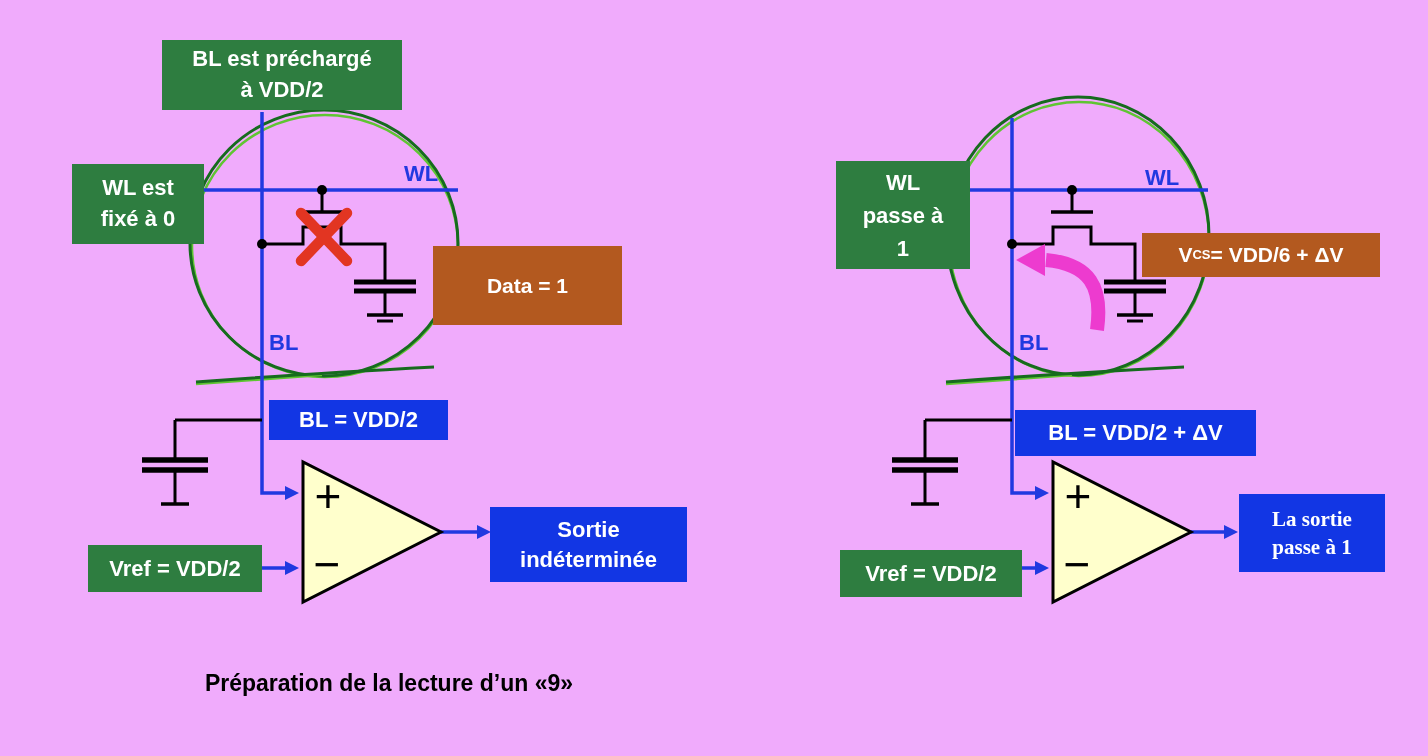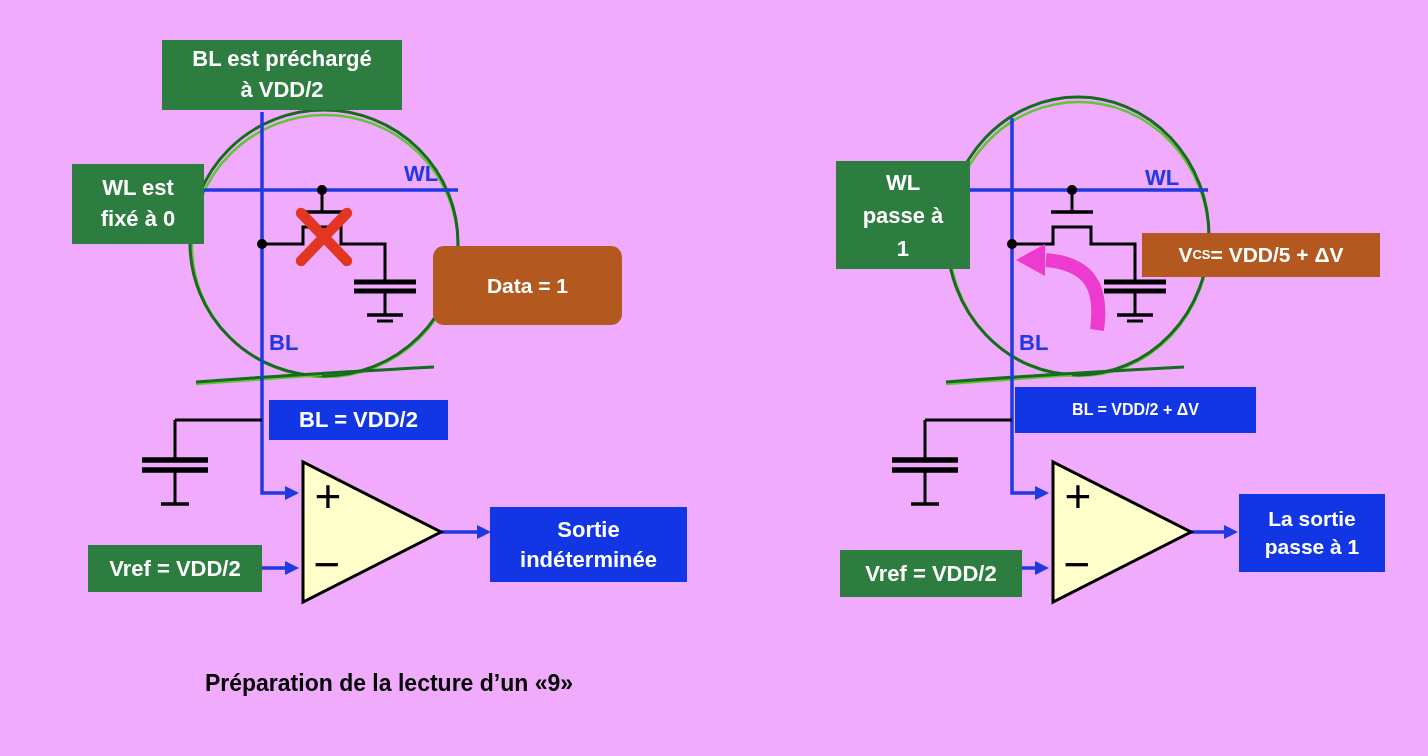--- a/index.html
+++ b/index.html
@@ -148,21 +148,21 @@
   <div class="box greenbox" style="left:162px;top:40px;width:240px;height:70px;font-size:22px;line-height:1.4;">BL est préchargé
 à VDD/2</div>
 
   <div class="box greenbox" style="left:72px;top:164px;width:132px;height:80px;font-size:22px;line-height:1.4;">WL est
 fixé à 0</div>
 
   <div class="linelabel" style="left:404px;top:161px;">WL</div>
 
   <div class="linelabel" style="left:269px;top:330px;">BL</div>
 
-  <div class="box brownbox" style="left:433px;top:246px;width:189px;height:79px;font-size:21px;line-height:1.4;flex-direction:column;border-radius:11px;">
+  <div class="box brownbox" style="left:433px;top:246px;width:189px;height:79px;font-size:21px;line-height:1.4;flex-direction:column;">
     <div>Data = 1</div>
   </div>
 
   <div class="box bluebox" style="left:269px;top:400px;width:179px;height:40px;font-size:22px;">BL = VDD/2</div>
 
   <div class="box greenbox" style="left:88px;top:545px;width:174px;height:47px;font-size:22px;">Vref = VDD/2</div>
 
   <div class="opsign" style="left:306px;top:472px;width:44px;height:48px;">+</div>
   <div class="opsign" style="left:306px;top:540px;width:42px;height:48px;">−</div>
 
@@ -173,27 +173,27 @@
 
   <div class="box greenbox" style="left:836px;top:161px;width:134px;height:108px;font-size:22px;line-height:1.5;">WL
 passe à
 1</div>
 
   <div class="linelabel" style="left:1145px;top:165px;">WL</div>
 
   <div class="linelabel" style="left:1019px;top:330px;">BL</div>
 
   <div class="box brownbox" style="left:1142px;top:233px;width:238px;height:44px;font-size:21px;">
-    <span>V</span><sub>CS</sub><span>= VDD/5 + ΔV</span>
+    <span>V</span><sub>CS</sub><span>= VDD/6 + ΔV</span>
   </div>
 
-  <div class="box bluebox" style="left:1015px;top:387px;width:241px;height:46px;font-size:16px;">BL = VDD/2 + ΔV</div>
+  <div class="box bluebox" style="left:1015px;top:410px;width:241px;height:46px;font-size:22px;">BL = VDD/2 + ΔV</div>
 
   <div class="box greenbox" style="left:840px;top:550px;width:182px;height:47px;font-size:22px;">Vref = VDD/2</div>
 
   <div class="opsign" style="left:1056px;top:472px;width:44px;height:48px;">+</div>
   <div class="opsign" style="left:1056px;top:540px;width:42px;height:48px;">−</div>
 
-  <div class="box bluebox" style="left:1239px;top:494px;width:146px;height:78px;font-size:21px;line-height:1.35;">La sortie
+  <div class="box bluebox" style="left:1239px;top:494px;width:146px;height:78px;font-size:21px;line-height:1.35;font-family:Liberation Serif, serif;">La sortie
 passe à 1</div>
 
 
 </div>
 
 </body></html>

